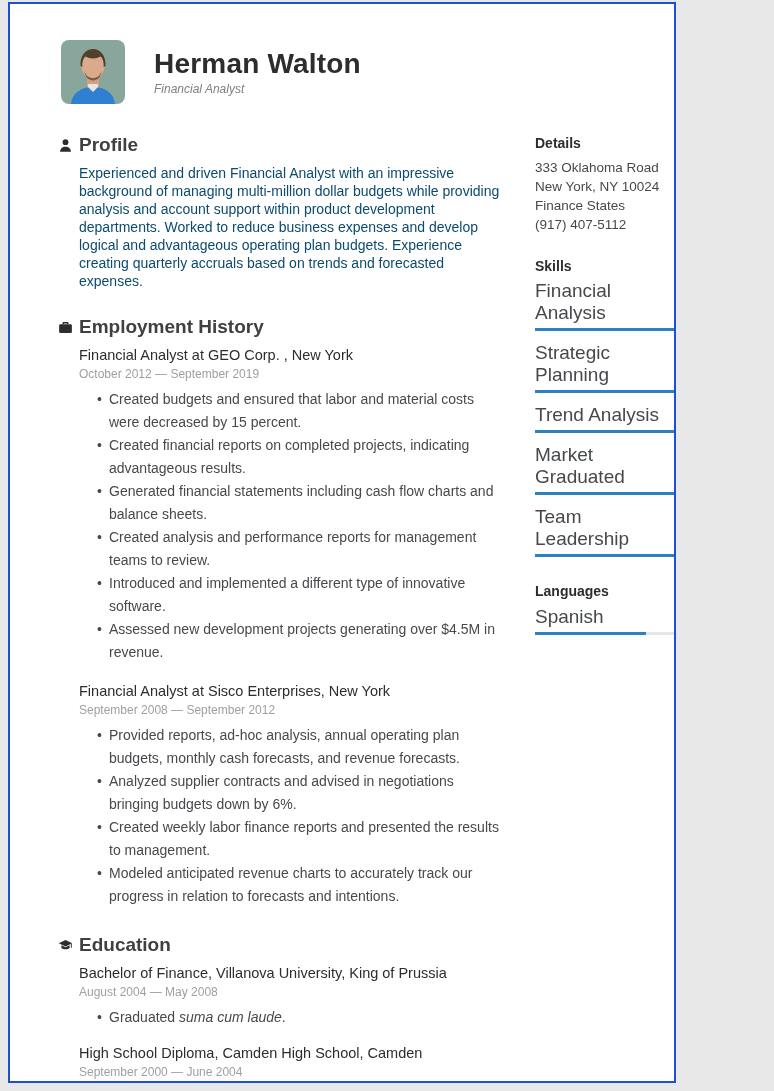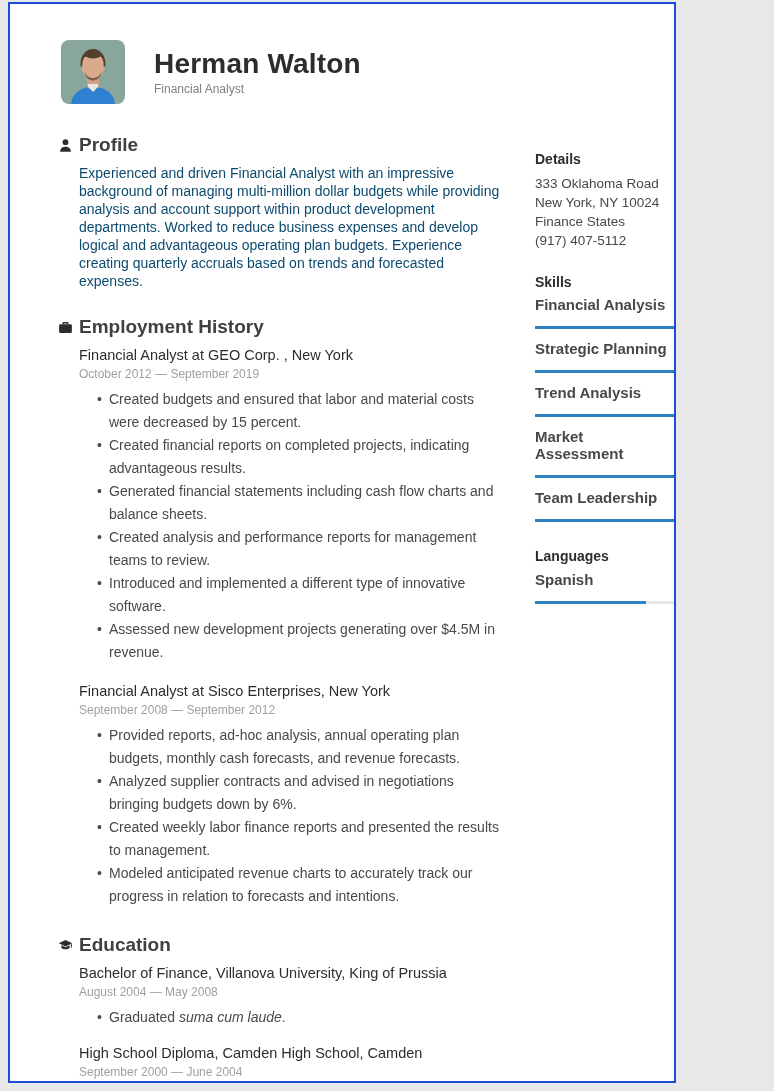--- a/index.html
+++ b/index.html
@@ -15,47 +15,47 @@
     width:668px; height:1081px;
     background:#ffffff;
     border:2px solid #1d4ed8;
     overflow:hidden;
   }
   
   .header { margin:36px 0 0 51px; display:flex; align-items:center; }
   .avatar { width:64px; height:64px; border-radius:8px; overflow:hidden; flex:0 0 auto; }
   .header-text { margin-left:29px; }
   .name { font-size:28px; font-weight:700; color:#2b2d2e; line-height:1.12; letter-spacing:.2px; }
-  .subtitle { font-size:12px; color:#7d8185; margin-top:3px; }
+  .subtitle { font-size:12px; color:#7d8185; margin-top:3px;font-style:italic; }
   
   .content { display:flex; margin-top:30px; padding-left:48px; }
   .main { width:451px; }
   .sidebar { width:182px; margin-left:28px; }
   
   .section { position:relative; padding-left:21px; margin-bottom:26px; }
   .section-icon { position:absolute; left:0; top:4px; width:15px; height:15px; }
   .section h2 { font-size:19px; font-weight:700; color:#404040; margin:0 0 7px; line-height:1.2; }
   .body-text { font-size:14px; line-height:18px; color:#0c4a6e; width:428px; }
   .job { margin-bottom:18px; }
   .job h3, .edu h3 { font-size:14.5px; font-weight:400; color:#2b2d2e; margin:0; line-height:1.25; }
   .dates { font-size:12px; color:#9da0a3; margin:3px 0 7px; }
   ul.bullets { margin:0 0 0 18px; padding:0; list-style:none; }
   ul.bullets li { position:relative; padding-left:12px; font-size:14px; line-height:23px; color:#46494c; }
   ul.bullets li::before { content:"\2022"; position:absolute; left:0; color:#46494c; }
   .edu { margin-bottom:15px; }
   .ref-name { font-size:14px; font-weight:700; color:#2b2d2e; }
   .italic { font-style:italic; }
   
-  .sidebar h3 { font-size:14px; font-weight:700; color:#2b2d2e; margin:16px 0 4px; line-height:1.4; }
+  .sidebar h3 { font-size:14px; font-weight:700; color:#2b2d2e; margin:0 0 4px; line-height:1.4; }
   .side-line { font-size:13.5px; line-height:19.3px; color:#46494c; }
   a.email-link { color:#54a1cb; text-decoration:none; font-size:13.5px; line-height:19.3px; }
   .skills-block { margin-top:22px; }
   .languages-block { margin-top:25px; }
   .skill { margin-bottom:11px; }
-  .skill-name { font-size:15px; color:#46494c; padding-bottom:13px;font-weight:bold; }
+  .skill-name { font-size:19px; color:#46494c; padding-bottom:4px; }
   .bar-track { width:100%; height:3px; background:#e6e6e6; }
   .bar-fill { height:3px; background:#2e81c1; }
   svg .ink { fill:#2b2d2e; }
 </style>
 </head>
 <body>
 
 <div class="page">
 
   <div class="header">
@@ -186,21 +186,21 @@
               <div class="bar-fill" style="width: 100%;"></div>
             </div>
         </div>
         <div class="skill">
           <div class="skill-name">Trend Analysis</div>
           <div class="bar-track">
               <div class="bar-fill" style="width: 100%;"></div>
             </div>
         </div>
         <div class="skill">
-          <div class="skill-name">Market Assessment</div>
+          <div class="skill-name">Market Graduated</div>
           <div class="bar-track">
               <div class="bar-fill" style="width: 100%;"></div>
             </div>
         </div>
         <div class="skill">
           <div class="skill-name">Team Leadership</div>
           <div class="bar-track">
               <div class="bar-fill" style="width: 100%;"></div>
             </div>
         </div>

